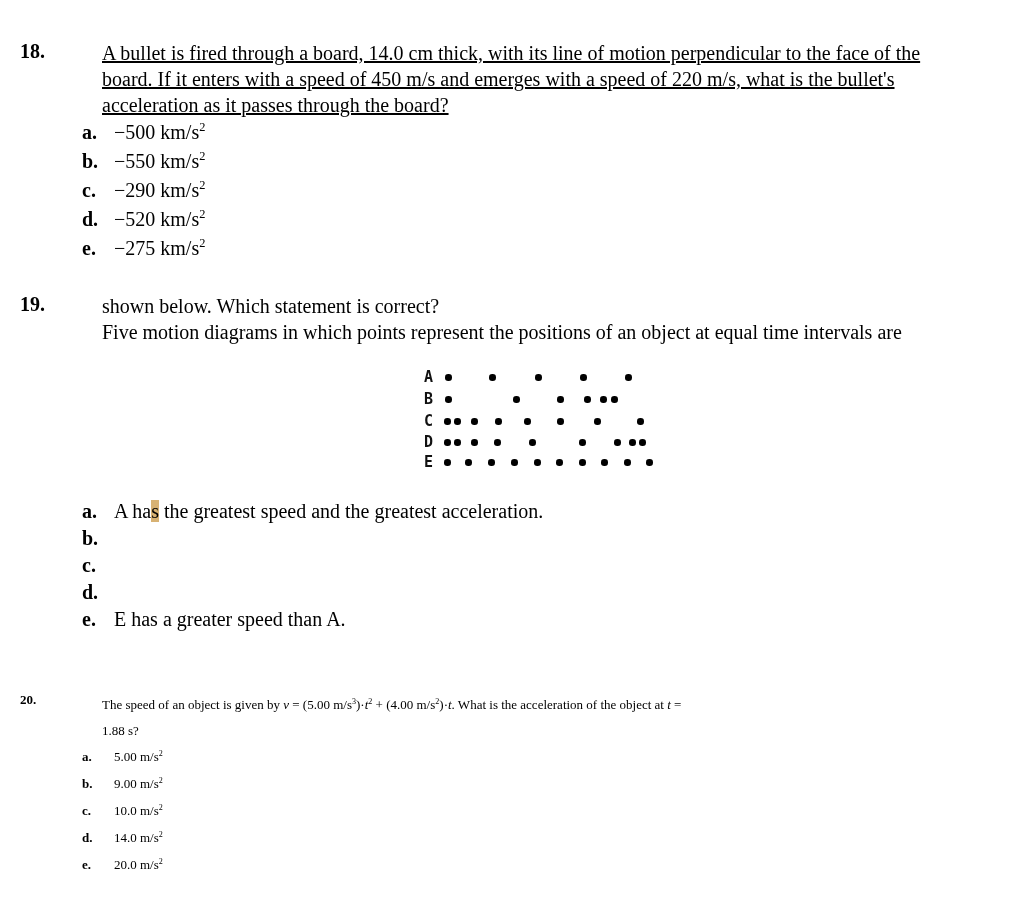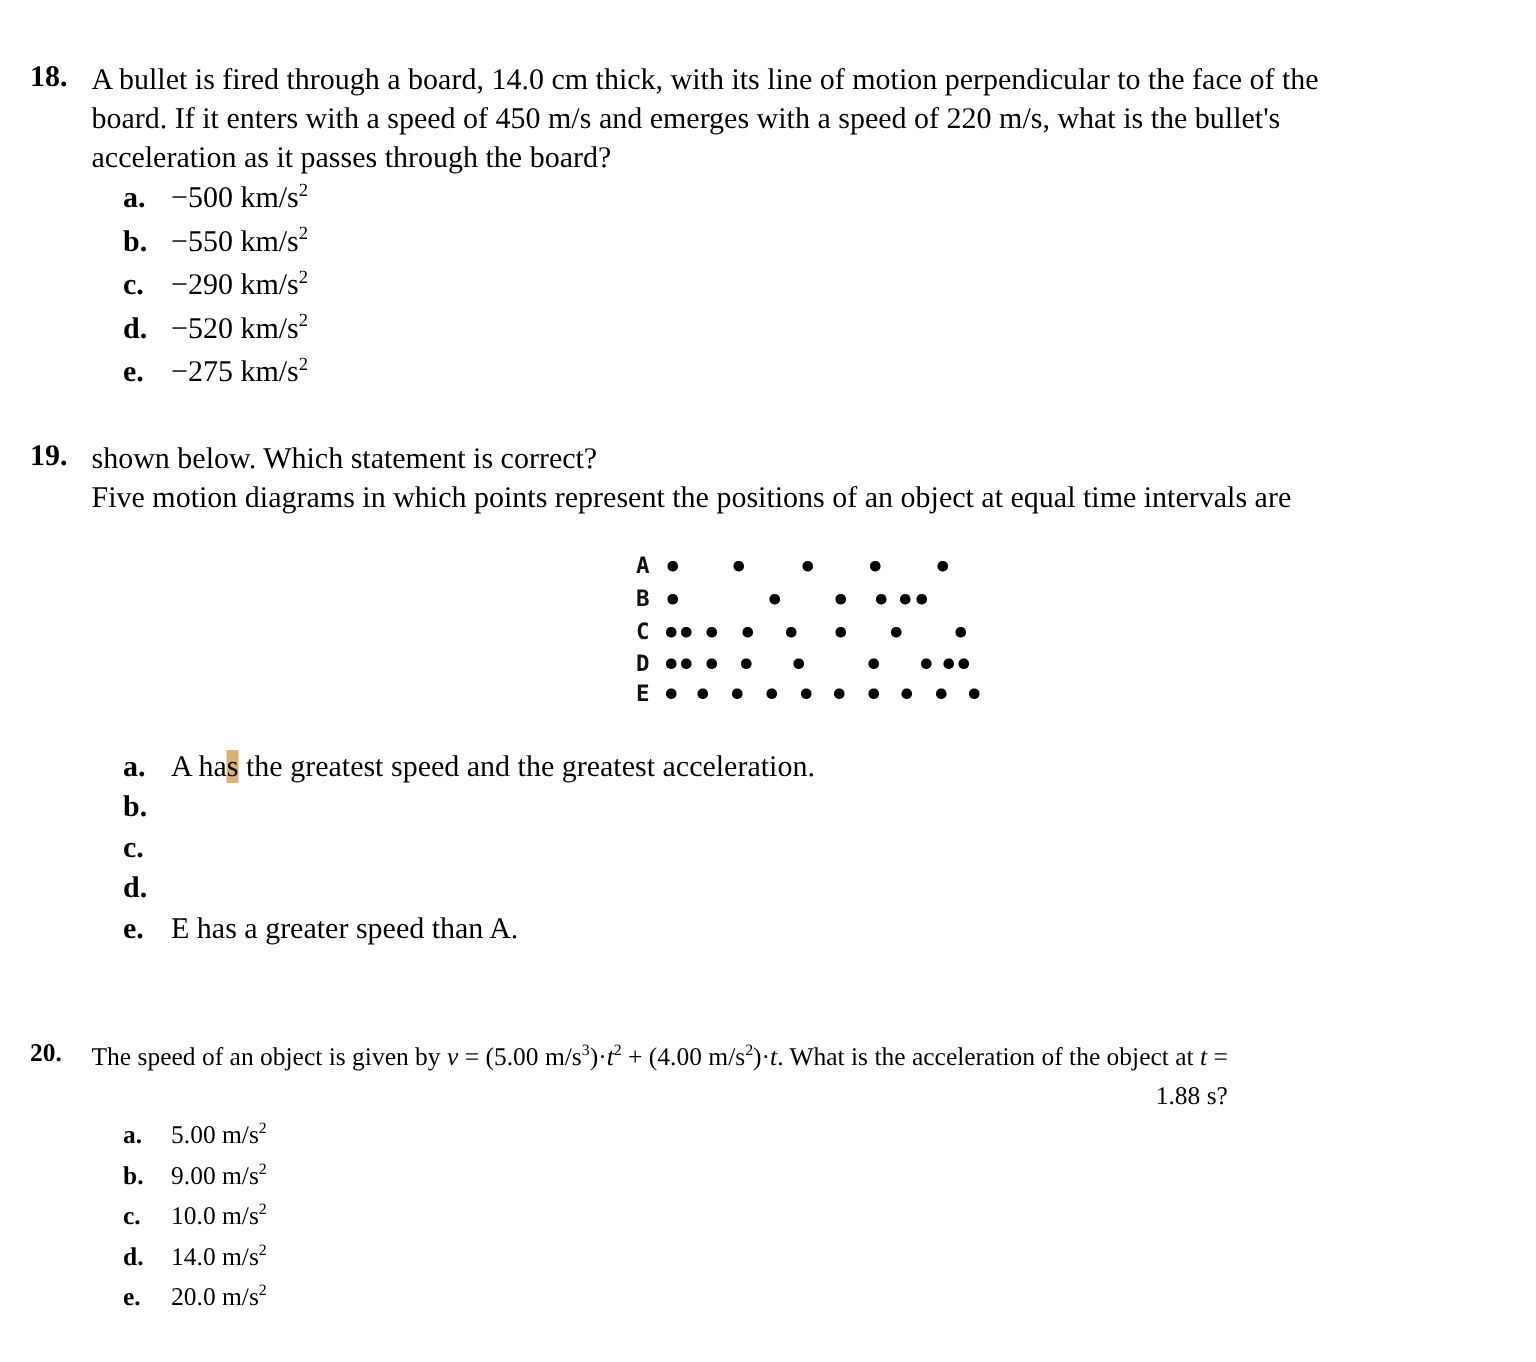--- a/index.html
+++ b/index.html
@@ -7,25 +7,25 @@
     position: relative;
     width: 1024px;
     height: 908px;
     background: #ffffff;
     color: #000000;
     font-family: "Liberation Serif", serif;
     overflow: hidden;
   }
   .qblock { position: absolute; left: 20px; white-space: nowrap; }
   .qnum { position: absolute; left: 0; top: 0; font-weight: bold; }
-  .qbody { margin-left: 41px; }
+  .qbody { margin-left: 82px; }
   .fs20 { font-size: 20px; }
   .fs20 .line { line-height: 26px; }
-  .fs18 { font-size: 17px; }
-  .fs18 .line { line-height: 26px; text-align: right; }
+  .fs18 { font-size: 13px; }
+  .fs18 .line { line-height: 26px; }
   .optblock { position: absolute; left: 82px; white-space: nowrap; }
   .optblock .opt { display: flex; }
   .opt-29 .opt { line-height: 29px; }
   .opt-27 .opt { line-height: 27px; }
   .letter { font-weight: bold; width: 32px; flex: 0 0 32px; }
   sup { font-size: 0.62em; line-height: 0; }
   .it { font-style: italic; }
   .hl { background: #d8b273; }
   #diagram { position: absolute; left: 0; top: 0; width: 1024px; height: 908px; }
   .dlabel {
@@ -41,21 +41,21 @@
     width: 7px; height: 7px;
     background: #000000;
     border-radius: 46%;
   }
 </style>
 </head>
 <body>
 
 <div id="page">
 
-  <div class="qblock fs20" style="top:40px;">
+  <div class="qblock fs20" style="top:40px;text-decoration:underline;">
     <span class="qnum">18.</span>
     <div class="qbody">
         <div class="line"><span>A bullet is fired through a board, 14.0 cm thick, with its line of motion perpendicular to the face of the</span></div>
         <div class="line"><span>board. If it enters with a speed of 450 m/s and emerges with a speed of 220 m/s, what is the bullet's</span></div>
         <div class="line"><span>acceleration as it passes through the board?</span></div>
       </div>
   </div>
   <div class="optblock fs20 opt-29" style="top:118px;">
       <div class="opt">
         <span class="letter">a.</span>

